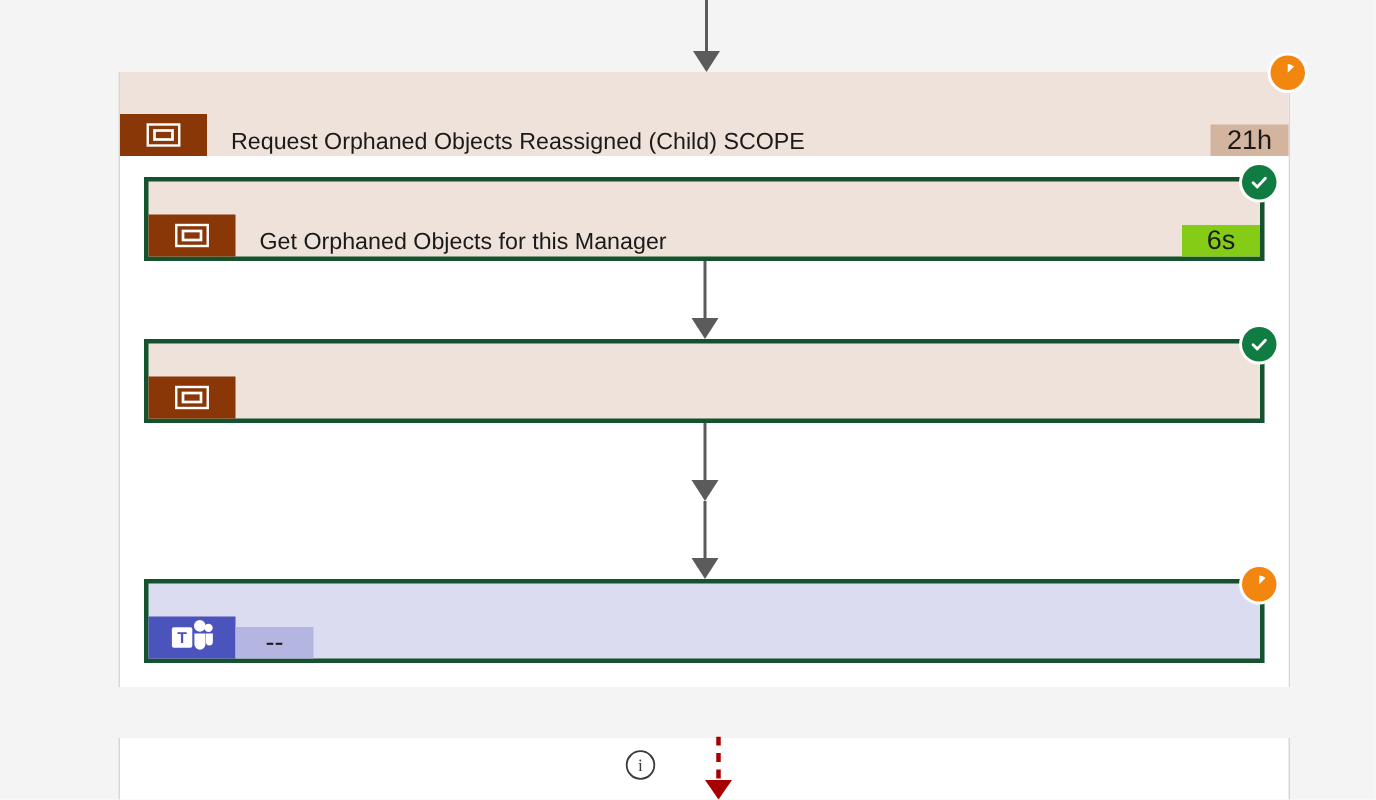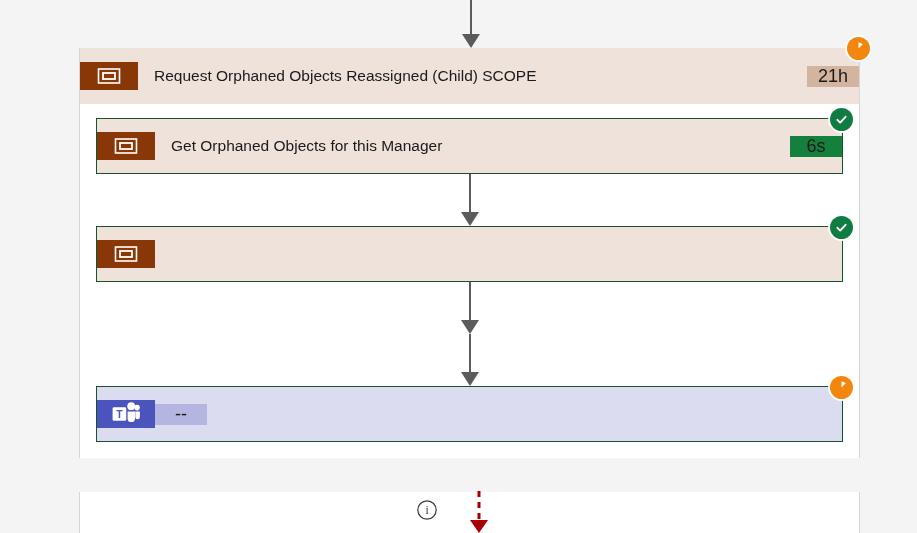--- a/index.html
+++ b/index.html
@@ -36,21 +36,21 @@
     background: #ffffff;
     border-left: 1px solid #d6d6d6;
     border-right: 1px solid #d6d6d6;
     box-sizing: border-box;
   }
 
   
   .card {
     position: relative;
     display: flex;
-    align-items: center;
+    align-items: flex-end;
     height: 56px;
     box-sizing: border-box;
   }
 
   .card-icon {
     width: 58px;
     min-width: 58px;
     display: flex;
     align-items: center;
     justify-content: center;
@@ -79,29 +79,29 @@
   }
 
   
   .card.scope { background: #efe2da; }
   .card.scope .card-icon { background: #8a3708; }
   .card.scope .card-duration { background: #d3b49e; }
 
   
   .card.action { background: #efe2da; }
   .card.action .card-icon { background: #8a3708; }
-  .card.action .card-duration { background: #15803d; margin-left: 23px; }
+  .card.action .card-duration { background: #84cc16; margin-left: 23px; }
 
   
   .card.teams { background: #dcdcf0; }
   .card.teams .card-icon { background: #4b53bc; }
   .card.teams .card-duration { background: #b4b5e0; }
 
   
-  .card.inner { border: 1px solid #14532d; }
+  .card.inner { border: 3px solid #14532d; }
 
   
   .scope-body {
     position: relative;
     padding: 14px 16px 16px 16px;
     background: #ffffff;
   }
 
   .inner-row {
     position: relative;

